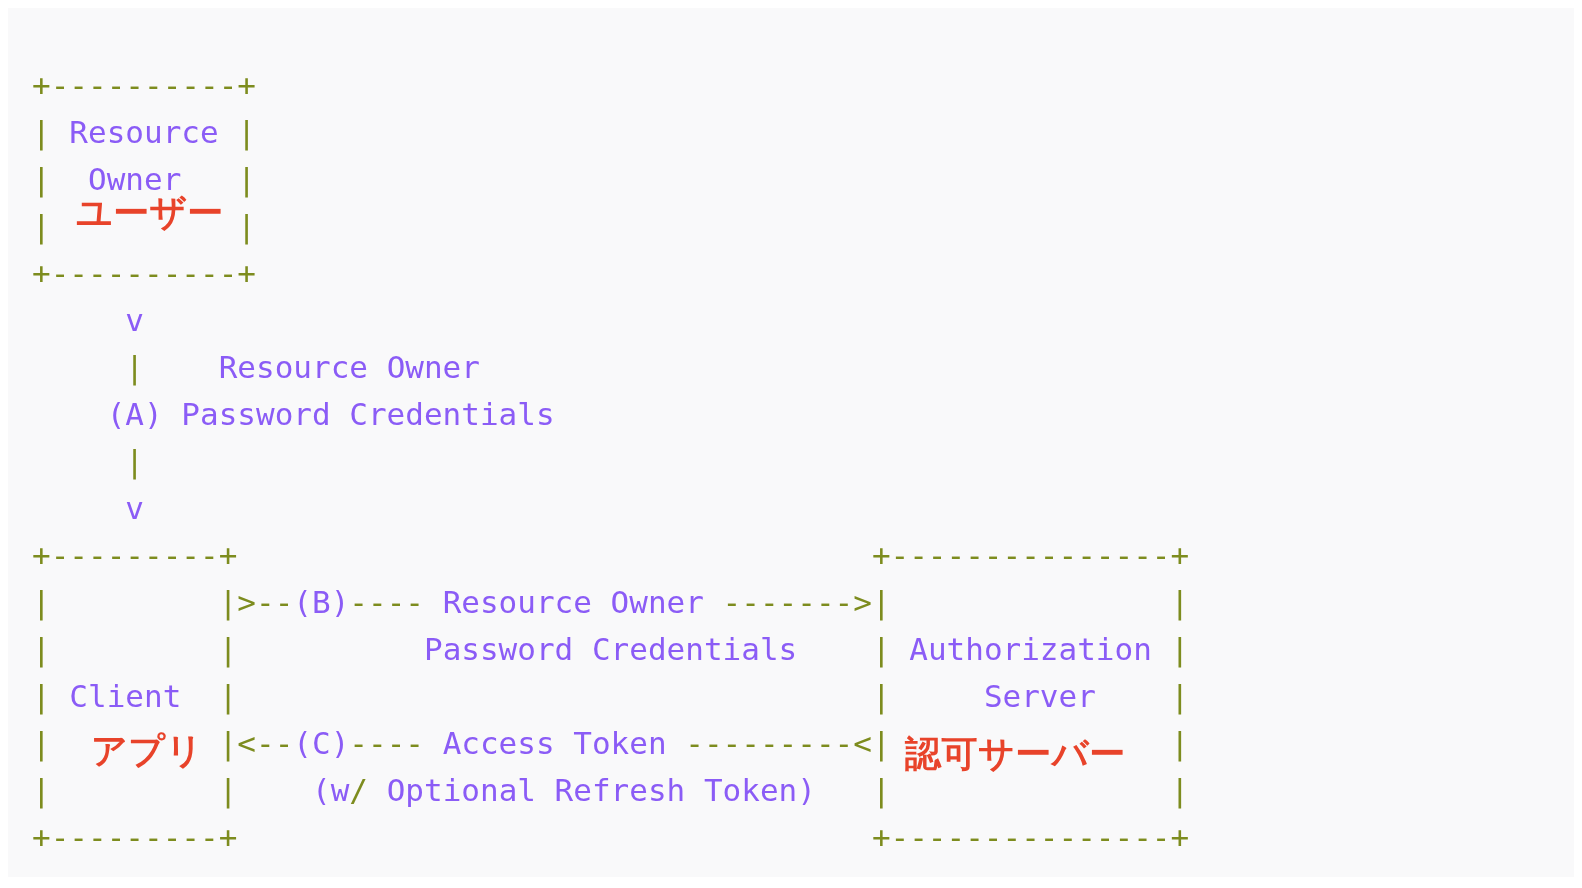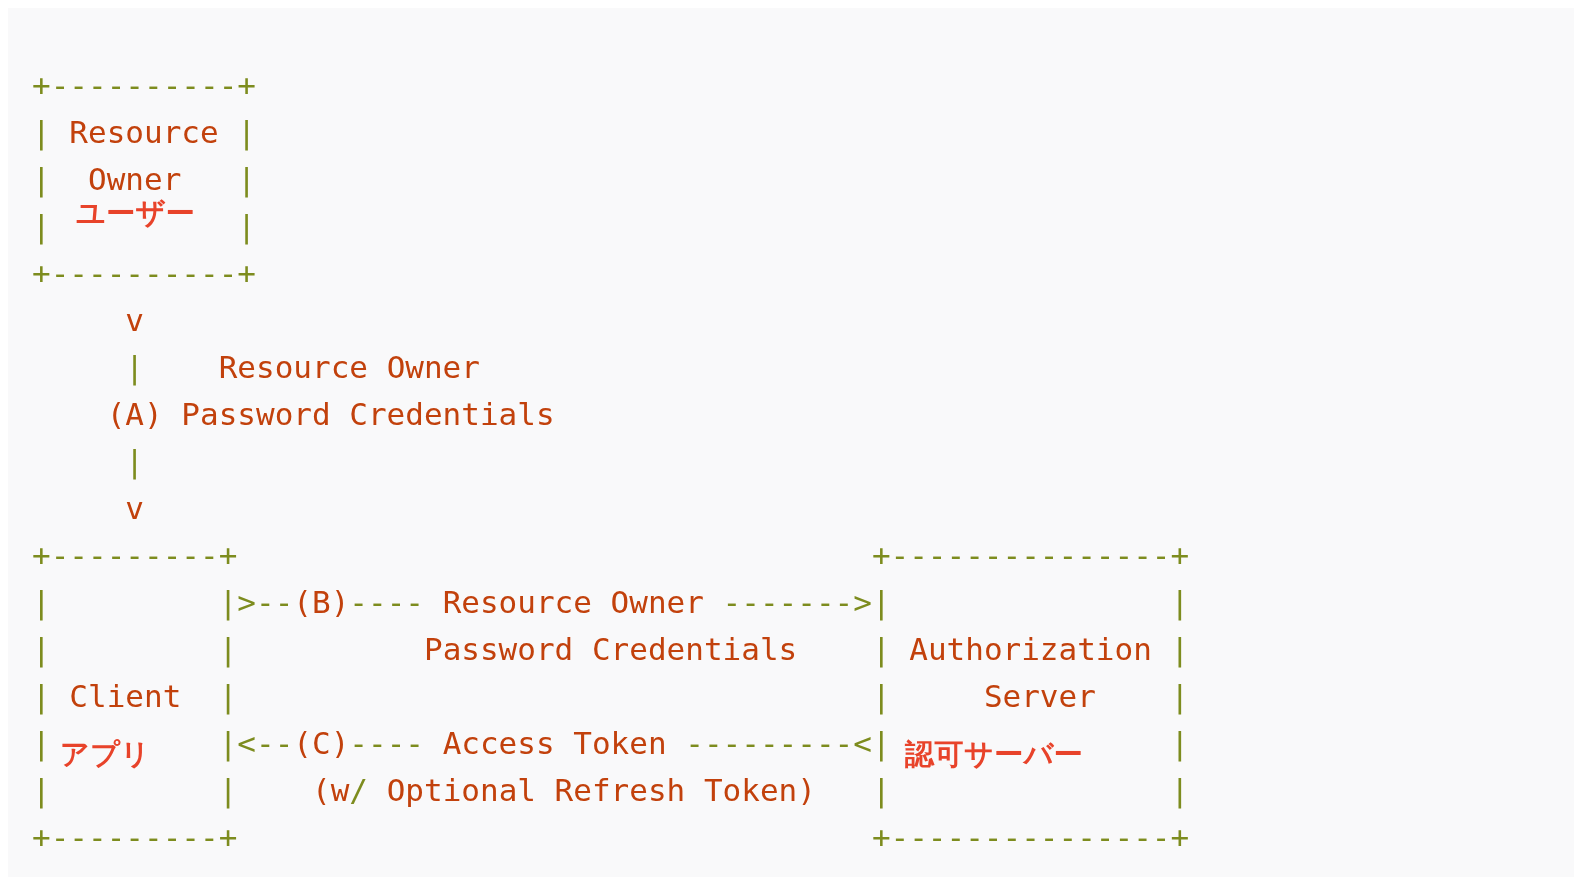--- a/index.html
+++ b/index.html
@@ -44,38 +44,38 @@
     font-size: 31px;
     letter-spacing: 0px;
     color: #55636b;
   }
 
   
   .art-line .bx {       
     color: #7d8c1e;
   }
   .art-line .tx {       
-    color: #c2410c;
+    color: #8b5cf6;
   }
 
   
   .jp {
     position: absolute;
     color: #e8432a;
     font-family: "DejaVu Sans", "Liberation Sans", sans-serif;
     font-weight: bold;
-    font-size: 29px;
+    font-size: 36px;
     line-height: 46.8px;
     white-space: pre;
     letter-spacing: 0.5px;
   }
 </style>
 </head>
 <body>
 
 <div id="page">
   <pre id="ascii-art"><div class="art-line" style="top: 41px;"><span class="bx">+----------+</span></div><div class="art-line" style="top: 88px;"><span class="bx">|</span><span class="tx"> Resource </span><span class="bx">|</span></div><div class="art-line" style="top: 135px;"><span class="bx">|</span><span class="tx">  Owner   </span><span class="bx">|</span></div><div class="art-line" style="top: 182px;"><span class="bx">|</span><span class="tx">          </span><span class="bx">|</span></div><div class="art-line" style="top: 229px;"><span class="bx">+----------+</span></div><div class="art-line" style="top: 276px;"><span class="tx">     v</span></div><div class="art-line" style="top: 323px;"><span class="tx">     </span><span class="bx">|</span><span class="tx">    Resource Owner</span></div><div class="art-line" style="top: 370px;"><span class="tx">    (A) Password Credentials</span></div><div class="art-line" style="top: 417px;"><span class="tx">     </span><span class="bx">|</span></div><div class="art-line" style="top: 464px;"><span class="tx">     v</span></div><div class="art-line" style="top: 511px;"><span class="bx">+---------+</span><span class="tx">                                  </span><span class="bx">+---------------+</span></div><div class="art-line" style="top: 558px;"><span class="bx">|</span><span class="tx">         </span><span class="bx">|&gt;--</span><span class="tx">(B)</span><span class="bx">----</span><span class="tx"> Resource Owner </span><span class="bx">-------&gt;|</span><span class="tx">               </span><span class="bx">|</span></div><div class="art-line" style="top: 605px;"><span class="bx">|</span><span class="tx">         </span><span class="bx">|</span><span class="tx">          Password Credentials    </span><span class="bx">|</span><span class="tx"> Authorization </span><span class="bx">|</span></div><div class="art-line" style="top: 652px;"><span class="bx">|</span><span class="tx"> Client  </span><span class="bx">|</span><span class="tx">                                  </span><span class="bx">|</span><span class="tx">     Server    </span><span class="bx">|</span></div><div class="art-line" style="top: 699px;"><span class="bx">|</span><span class="tx">         </span><span class="bx">|&lt;--</span><span class="tx">(C)</span><span class="bx">----</span><span class="tx"> Access Token </span><span class="bx">---------&lt;|</span><span class="tx">               </span><span class="bx">|</span></div><div class="art-line" style="top: 746px;"><span class="bx">|</span><span class="tx">         </span><span class="bx">|</span><span class="tx">    (w</span><span class="bx">/</span><span class="tx"> Optional Refresh Token)   </span><span class="bx">|</span><span class="tx">               </span><span class="bx">|</span></div><div class="art-line" style="top: 793px;"><span class="bx">+---------+</span><span class="tx">                                  </span><span class="bx">+---------------+</span></div></pre>
   <div id="jp-layer">
       <div class="jp" style="left: 68px; top: 182px;">ユーザー</div>
-      <div class="jp" style="left: 52px; top: 723px;">アプリ</div>
+      <div class="jp" style="left: 83px; top: 723px; font-family: Liberation Mono, monospace;">アプリ</div>
       <div class="jp" style="left: 897px; top: 723px;">認可サーバー</div>
     </div>
 </div>
 
 </body></html>

